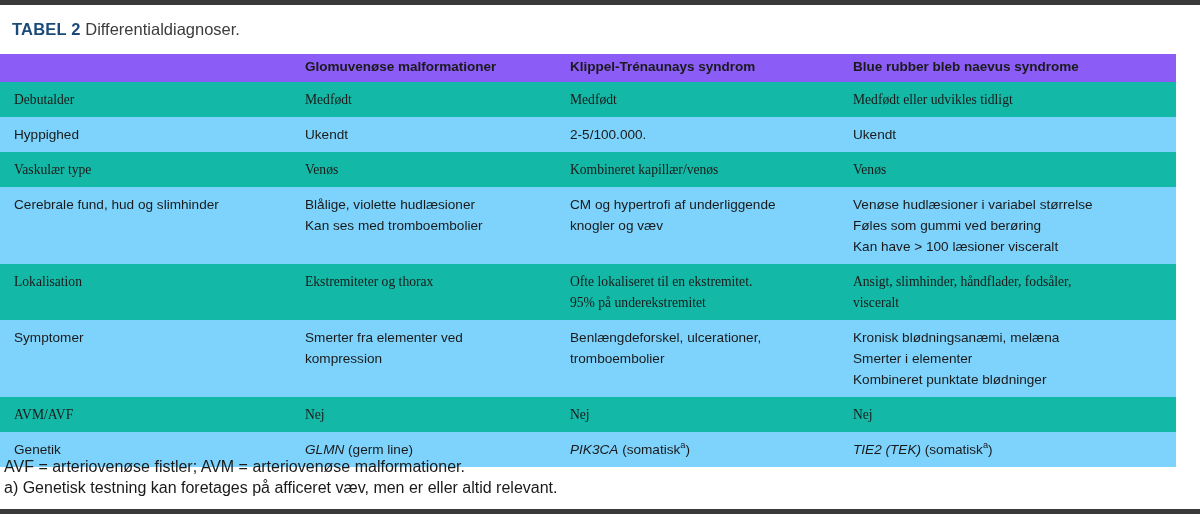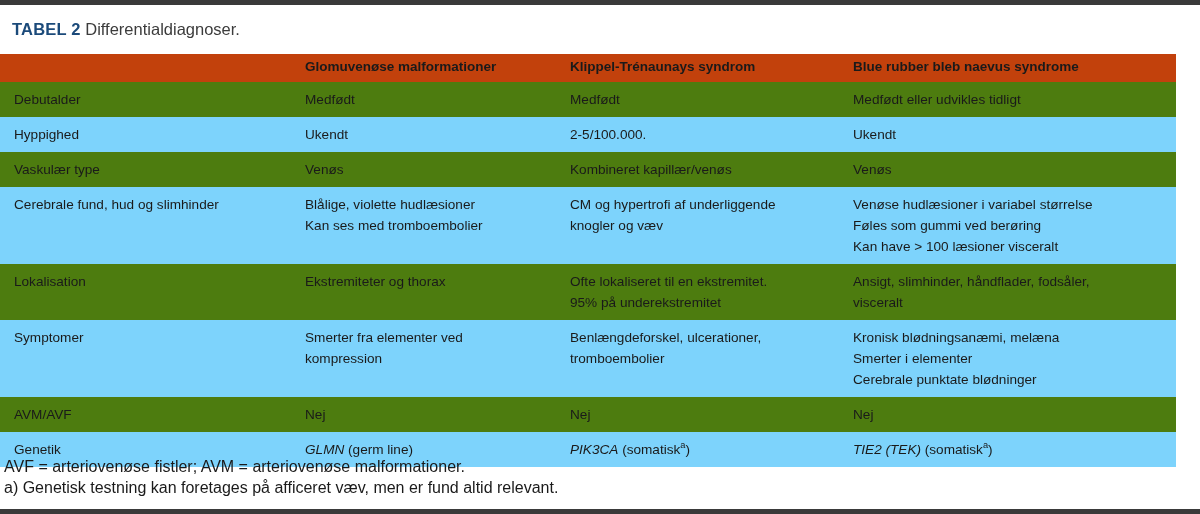--- a/index.html
+++ b/index.html
@@ -58,38 +58,38 @@
     border-collapse: collapse;
     width: 1176px;
     table-layout: fixed;
   }
   table.tbl col.c1 { width: 291px; }
   table.tbl col.c2 { width: 265px; }
   table.tbl col.c3 { width: 283px; }
   table.tbl col.c4 { width: 337px; }
 
   table.tbl thead th {
-    background: #c2410c;
+    background: #8b5cf6;
     font-size: 13.5px;
     font-weight: bold;
     color: #1a1a1a;
     text-align: left;
     padding: 4px 10px 7px 14px;
     vertical-align: bottom;
     line-height: 17px;
   }
   table.tbl tbody td {
     font-size: 13.6px;
     color: #1a1a1a;
     text-align: left;
     padding: 7px 10px 7px 14px;
     vertical-align: top;
     line-height: 21px;
   }
-  tbody tr.alt-a td { background: #4d7c0f; }
+  tbody tr.alt-a td { background: #14b8a6; font-family: Liberation Serif, serif; }
   tbody tr.alt-b td { background: #7dd3fc; }
 
   .cell-line { display: block; white-space: nowrap; }
   .gene { font-style: italic; }
   sup { font-size: 0.68em; vertical-align: super; line-height: 0; }
 
   .footnotes {
     position: absolute;
     left: 4px;
     top: 456px;
@@ -202,21 +202,21 @@
               <span class="cell-line">Smerter fra elementer ved</span>
               <span class="cell-line">kompression</span>
             </td>
             <td>
               <span class="cell-line">Benlængdeforskel, ulcerationer,</span>
               <span class="cell-line">tromboembolier</span>
             </td>
             <td>
               <span class="cell-line">Kronisk blødningsanæmi, melæna</span>
               <span class="cell-line">Smerter i elementer</span>
-              <span class="cell-line">Cerebrale punktate blødninger</span>
+              <span class="cell-line">Kombineret punktate blødninger</span>
             </td>
           </tr>
           <tr class="alt-a">
             <td>AVM/AVF</td>
             <td>
               <span class="cell-line">Nej</span>
             </td>
             <td>
               <span class="cell-line">Nej</span>
             </td>
@@ -229,17 +229,17 @@
             <td><span class="gene">GLMN</span> (germ line)</td>
             <td><span class="gene">PIK3CA</span> (somatisk<sup>a</sup>)</td>
             <td><span class="gene">TIE2 (TEK)</span> (somatisk<sup>a</sup>)</td>
           </tr>
         </tbody>
     </table>
   </div>
 
   <div class="footnotes">
     <div class="footnote">AVF = arteriovenøse fistler; AVM = arteriovenøse malformationer.</div>
-    <div class="footnote">a) Genetisk testning kan foretages på afficeret væv, men er fund altid relevant.</div>
+    <div class="footnote">a) Genetisk testning kan foretages på afficeret væv, men er eller altid relevant.</div>
   </div>
 
   <div class="edge-bar bottom"></div>
 </div>
 
 </body></html>

